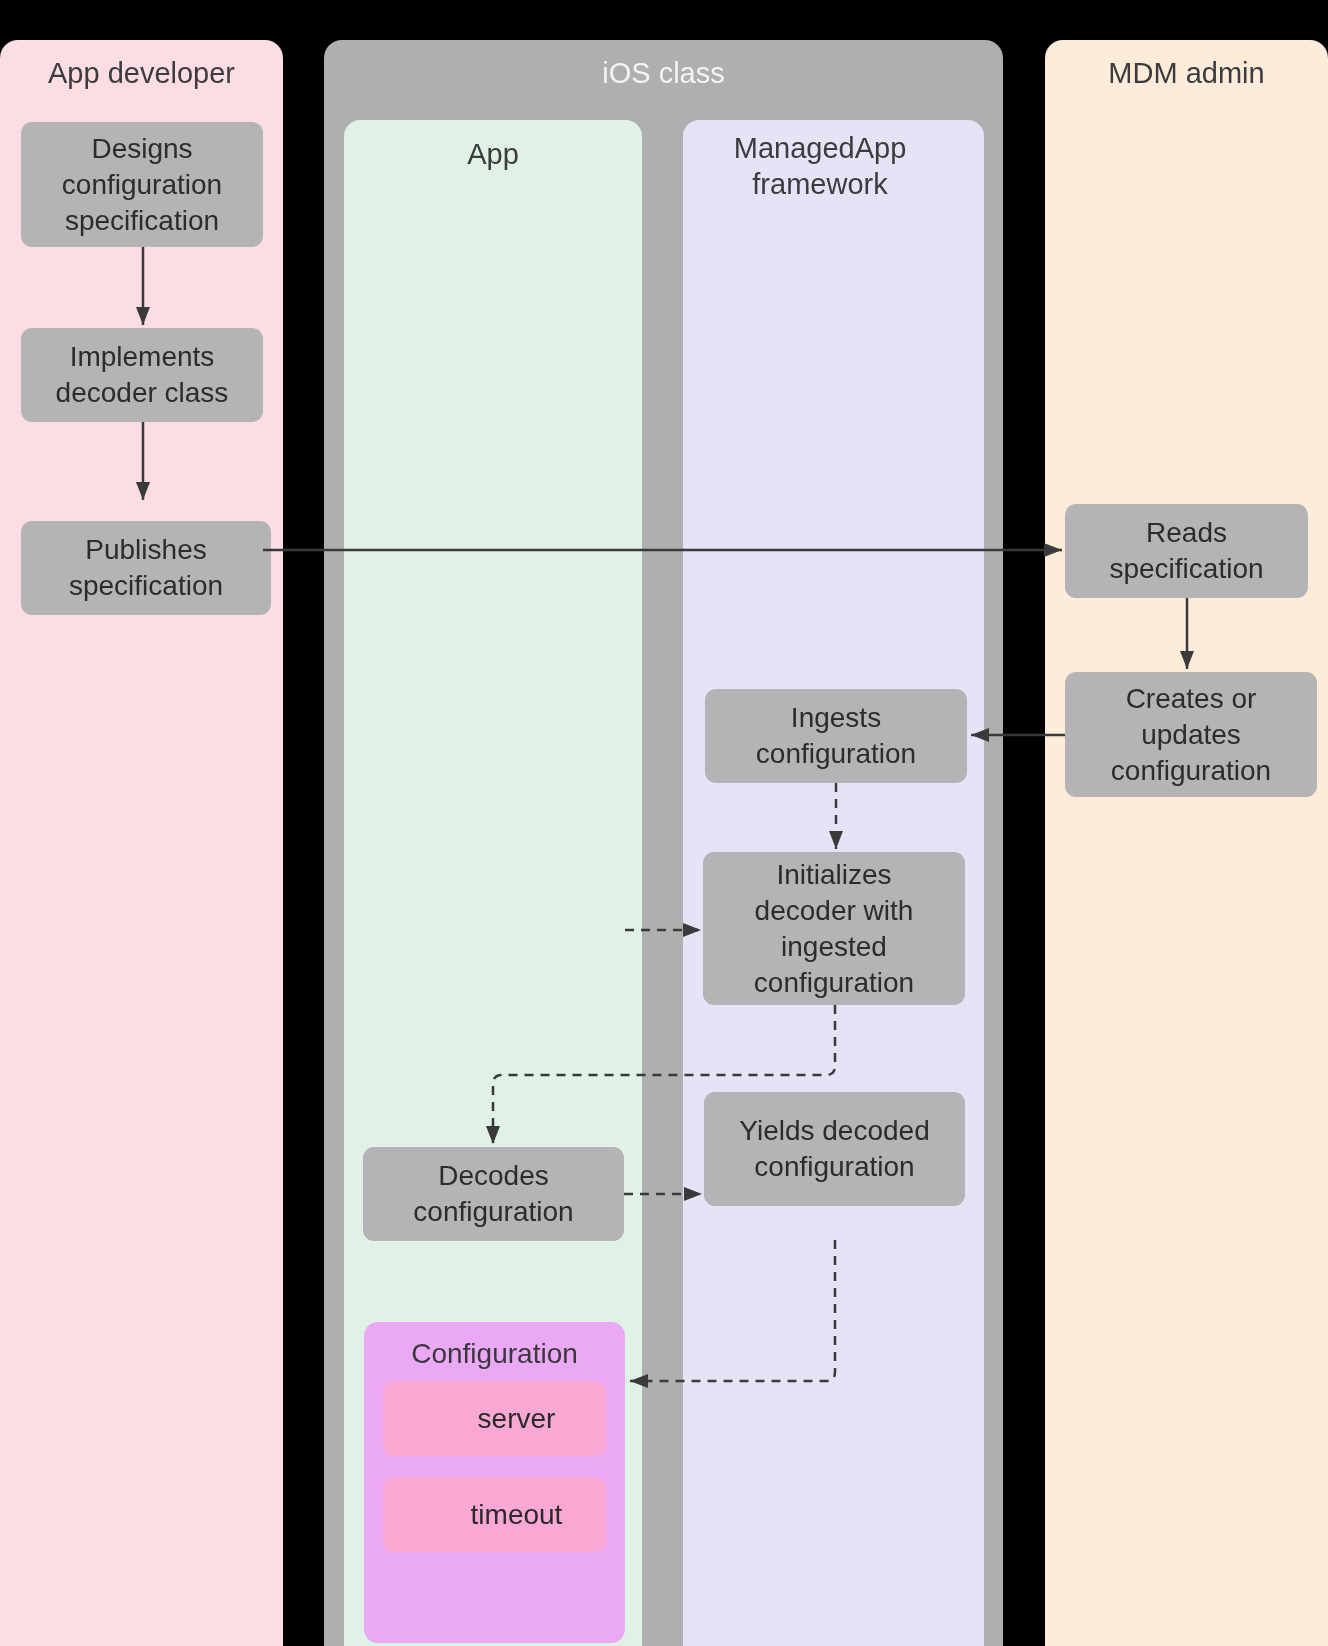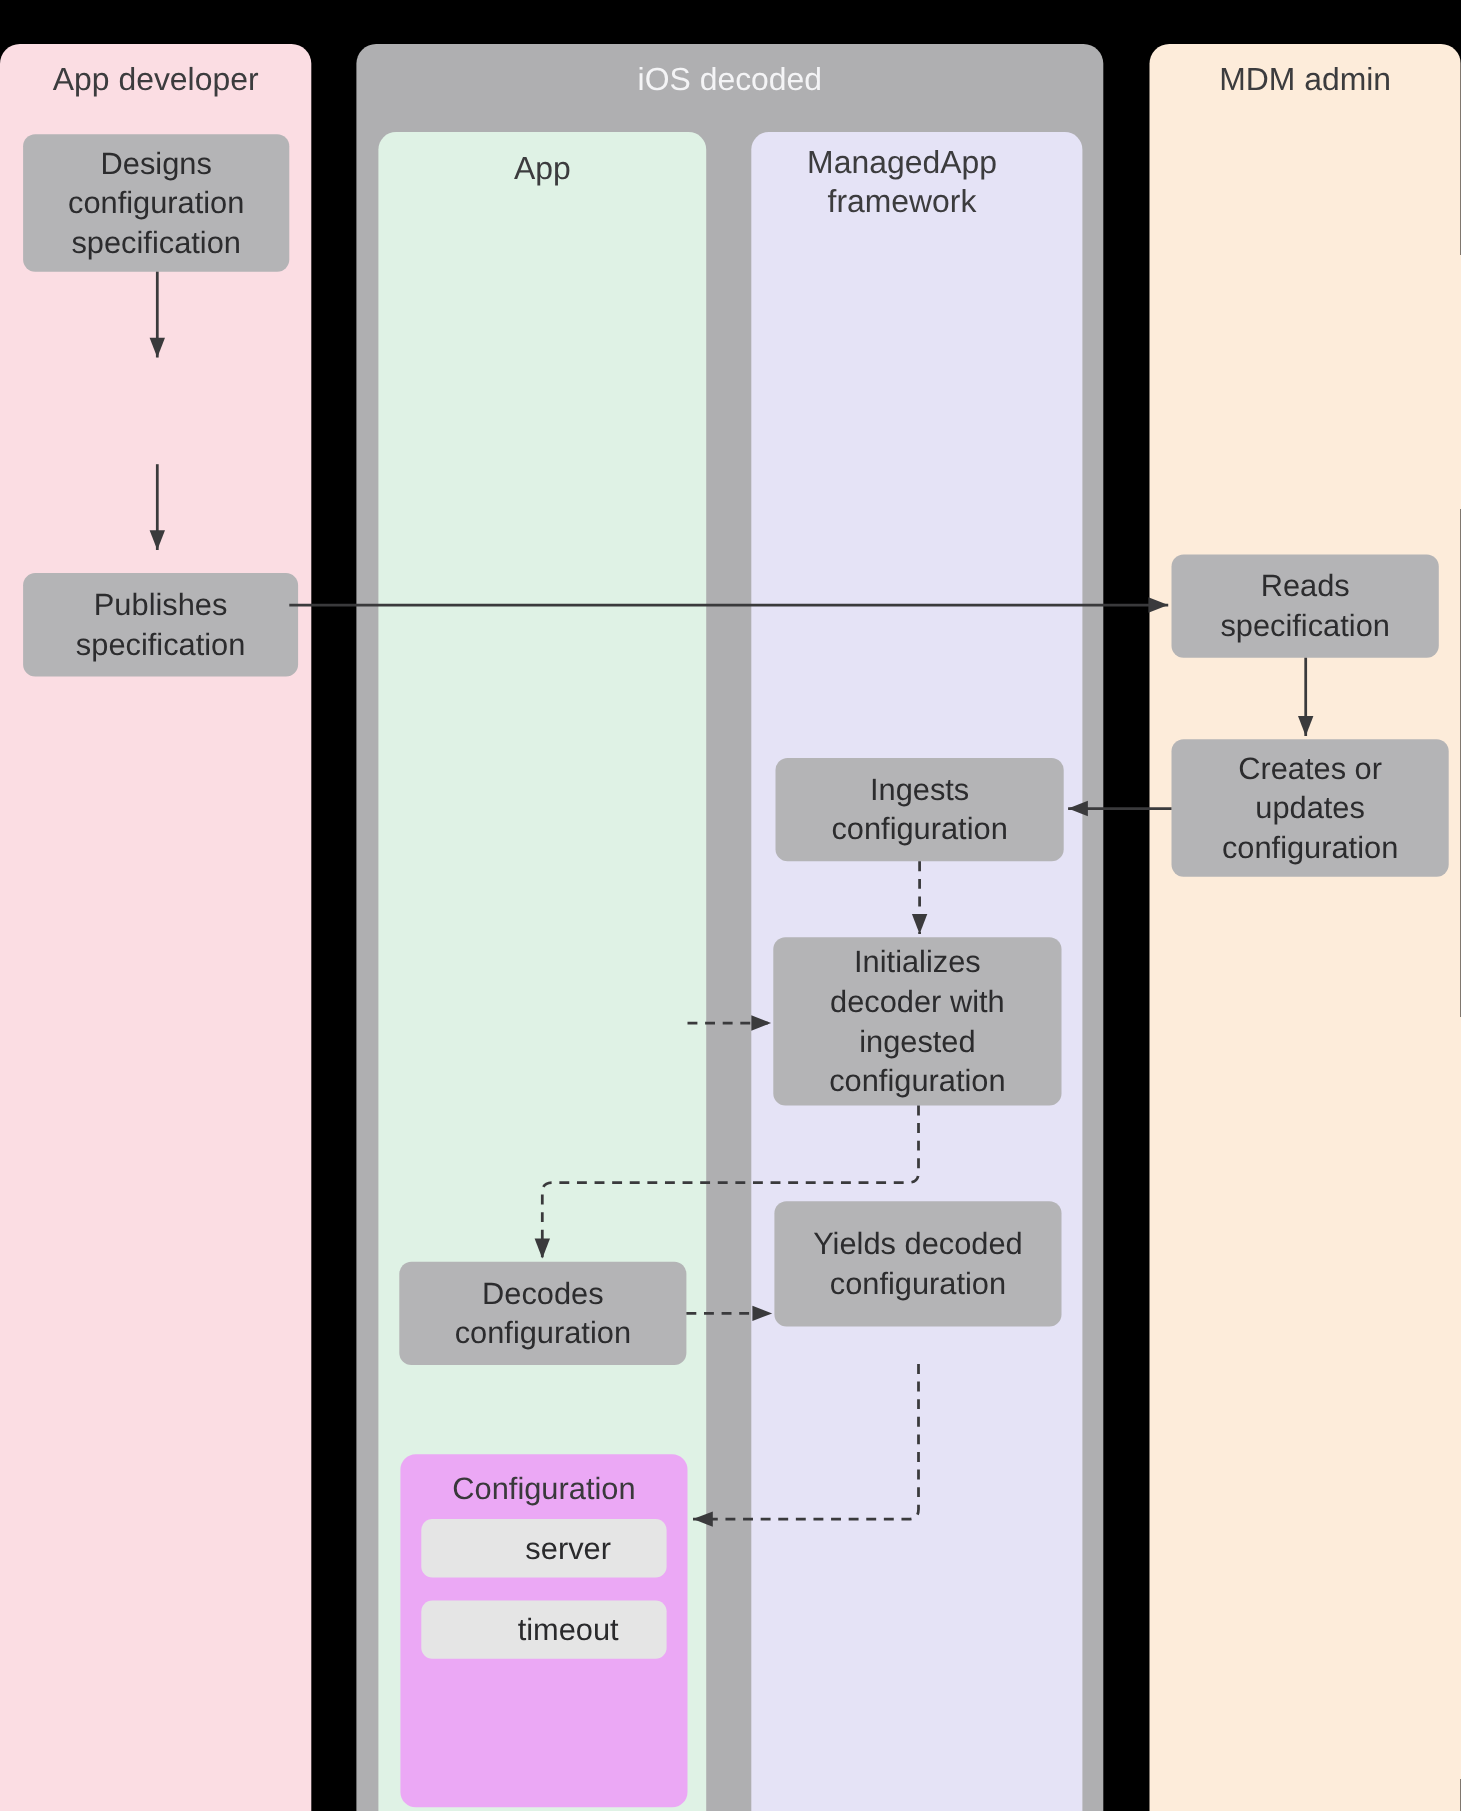--- a/index.html
+++ b/index.html
@@ -21,48 +21,50 @@
   }
   .config{
     position:absolute;left:364px;top:1282px;width:261px;height:321px;
     background:#EBA8F5;border-radius:14px;box-sizing:border-box;
     padding:12px 19px 19px 19px;display:flex;flex-direction:column;
   }
   .config-title{
     text-align:center;font-size:28px;line-height:40px;color:#39393B;margin-bottom:7px;
   }
   .field{
-    height:53px;margin-bottom:21px;background:#e5e5e5;border-radius:10px;
+    height:75px;margin-bottom:21px;background:#f9a8d4;border-radius:10px;
     display:flex;align-items:center;justify-content:center;
     font-size:28px;color:#2A2A2C;flex:none;padding-left:44px;
   }
   .field:last-child{margin-bottom:0;}
   svg.arrows{position:absolute;left:0;top:0;pointer-events:none;}
 </style>
 </head>
 <body>
 
 <div class="canvas">
 
   <div class="col" style="left:0;top:0;width:283px;height:1646px;background:#FBDDE3"></div>
   <div class="col" style="left:324px;top:0;width:679px;height:1646px;background:#AFAFB1"></div>
   <div class="col" style="left:344px;top:80px;width:298px;height:1545px;background:#DFF2E5;border-radius:16px"></div>
   <div class="col" style="left:683px;top:80px;width:301px;height:1545px;background:#E5E3F6;border-radius:16px"></div>
   <div class="col" style="left:1045px;top:0;width:283px;height:1646px;background:#FDECDA"></div>
 
   <div class="col-title" style="left:0;top:15px;width:283px">App developer</div>
-  <div class="col-title on-gray" style="left:324px;top:15px;width:679px">iOS decoded</div>
+  <div class="col-title on-gray" style="left:324px;top:15px;width:679px">iOS class</div>
   <div class="col-title" style="left:344px;top:96px;width:298px">App</div>
   <div class="col-title" style="left:683px;top:90px;width:274px">ManagedApp
 framework</div>
   <div class="col-title" style="left:1045px;top:15px;width:283px">MDM admin</div>
 
   <div class="node" style="left:21px;top:82px;width:242px;height:125px">Designs
 configuration
 specification</div>
+  <div class="node" style="left:21px;top:288px;width:242px;height:94px">Implements
+decoder class</div>
   <div class="node" style="left:21px;top:481px;width:250px;height:94px">Publishes
 specification</div>
   <div class="node" style="left:1065px;top:464px;width:243px;height:94px">Reads
 specification</div>
   <div class="node" style="left:1065px;top:632px;width:252px;height:125px">Creates or
 updates
 configuration</div>
   <div class="node" style="left:705px;top:649px;width:262px;height:94px">Ingests
 configuration</div>
   <div class="node" style="left:703px;top:812px;width:262px;height:153px">Initializes

